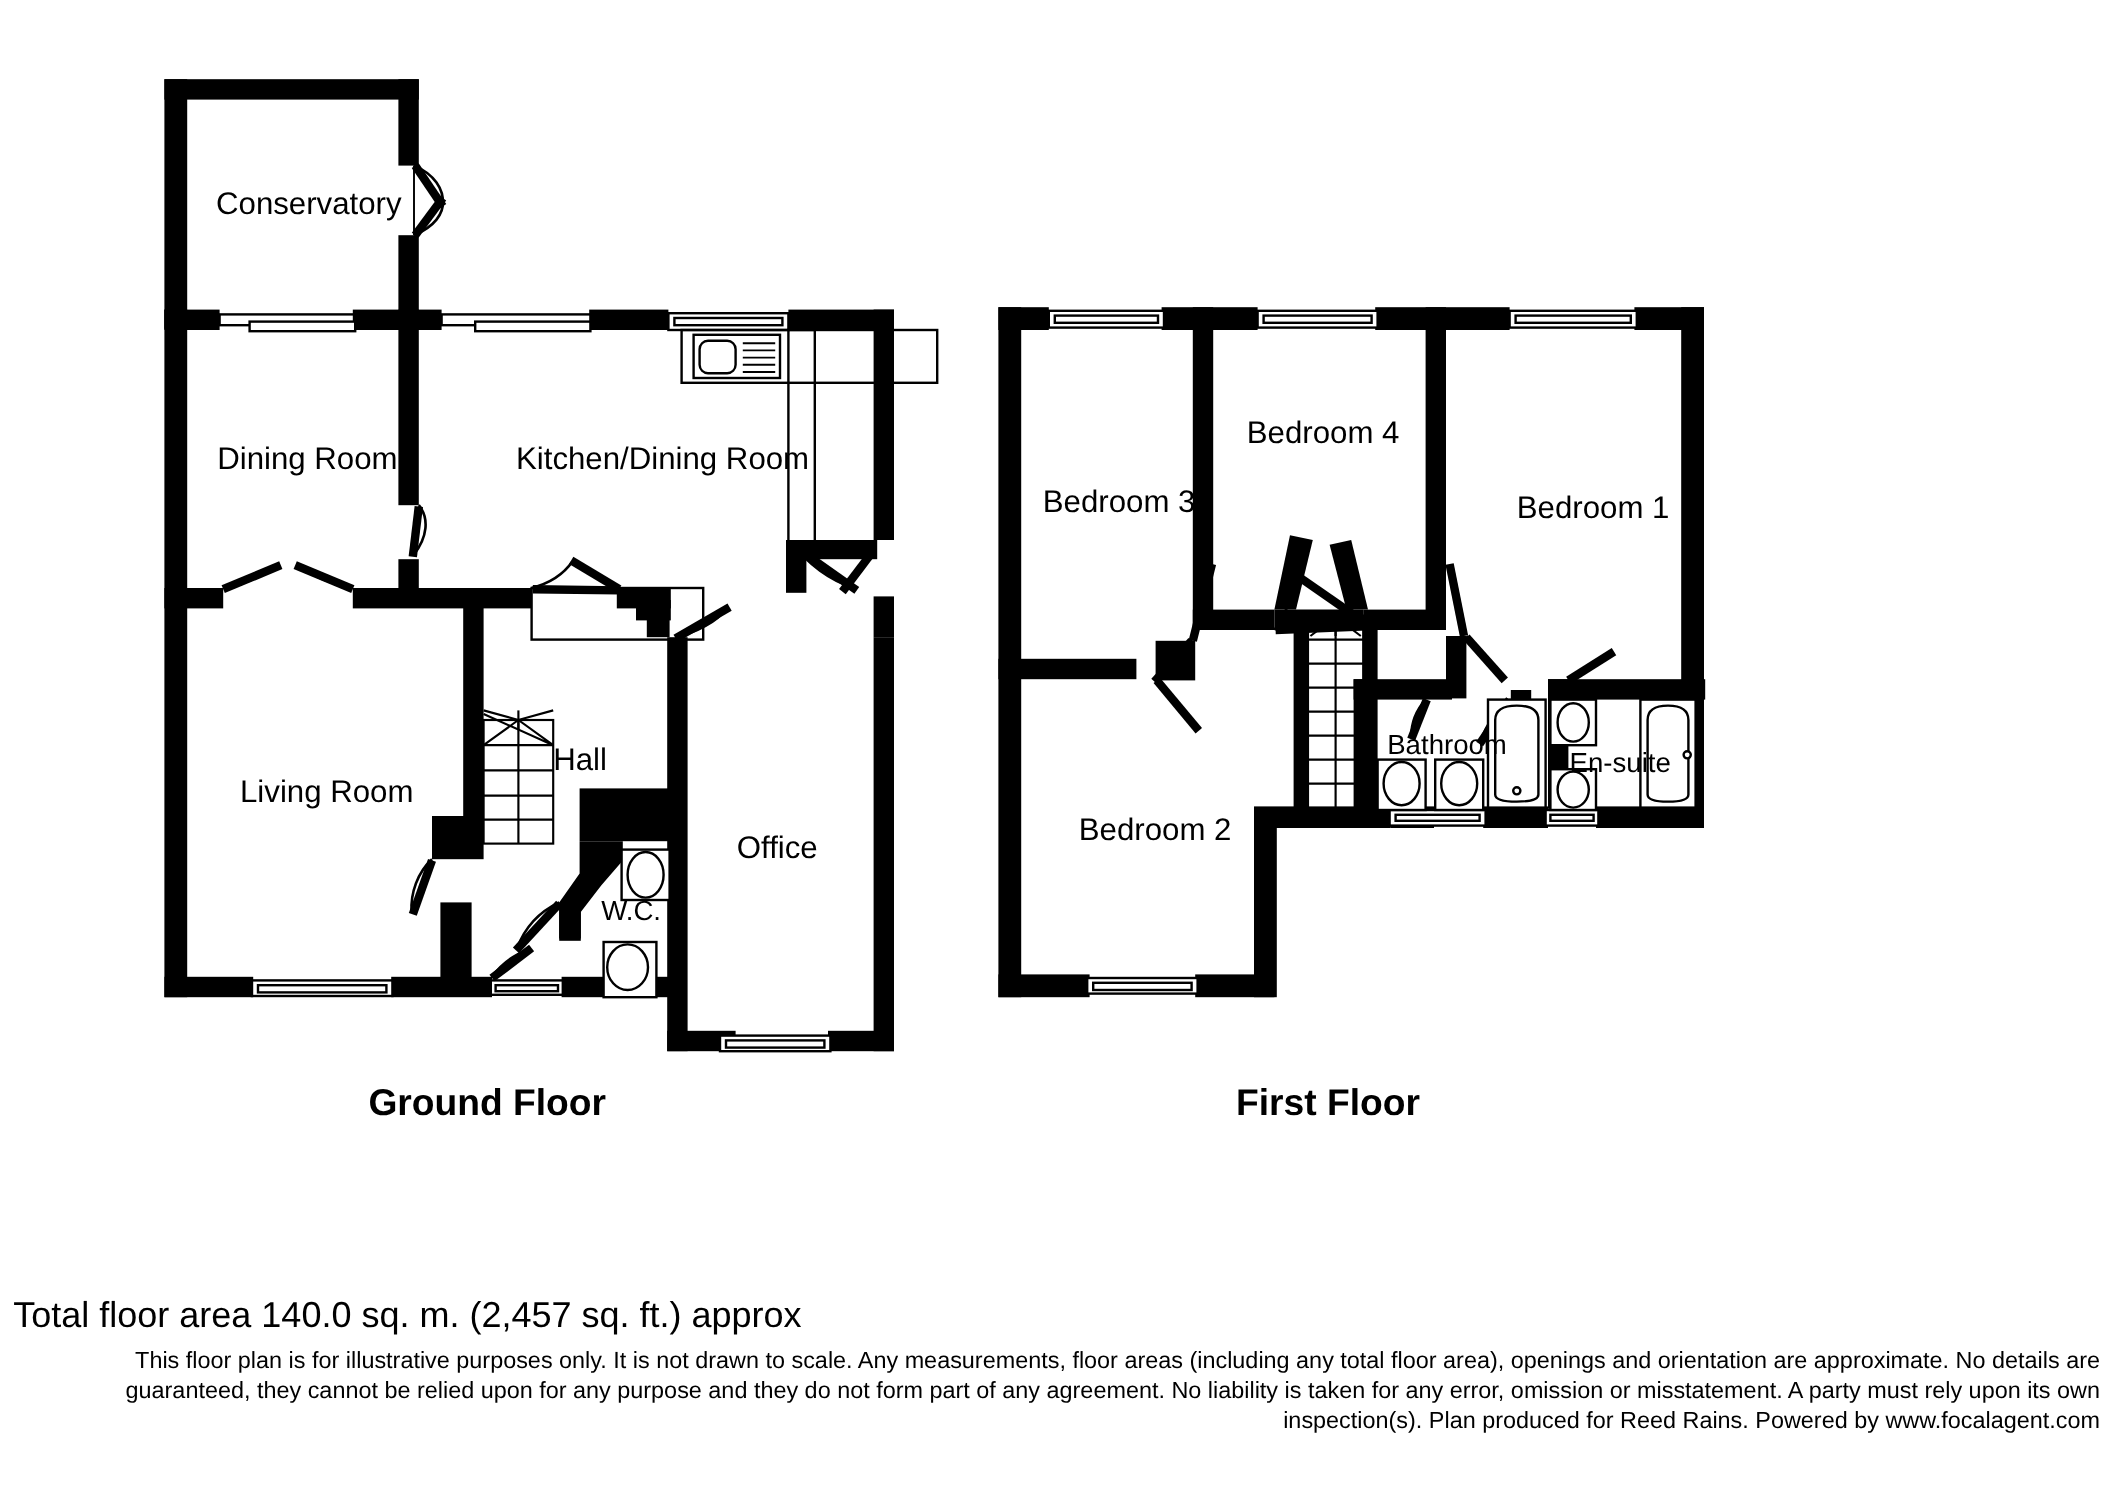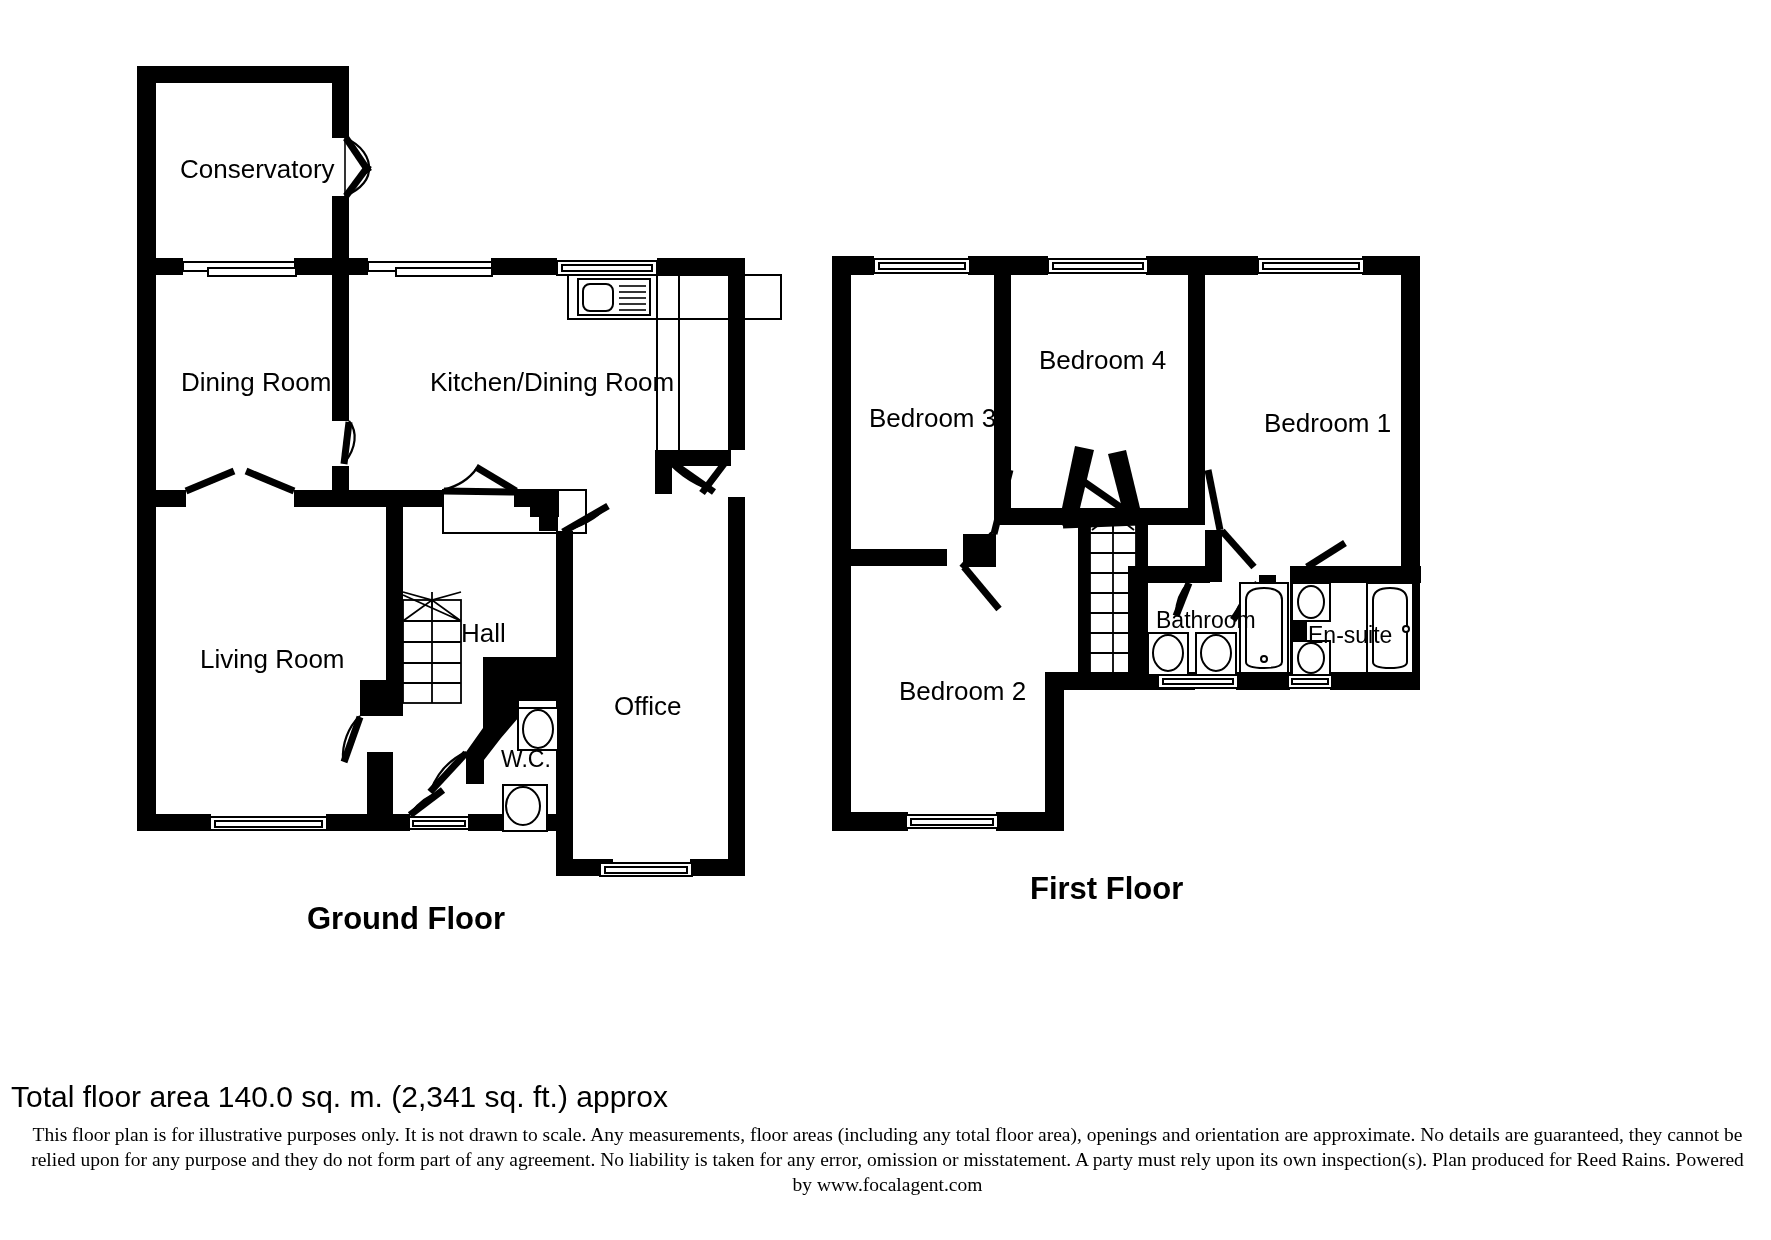--- a/index.html
+++ b/index.html
@@ -30,39 +30,39 @@
   }
   .floor-caption {
     position: absolute;
     font-weight: bold;
     font-size: 31px;
     letter-spacing: 0px;
     white-space: nowrap;
     font-family: "Liberation Sans", sans-serif;
   }
   #caption-ground { left: 307px; top: 901px; }
-  #caption-first  { left: 1030px; top: 871px; }
+  #caption-first  { left: 1030px; top: 901px; }
 
   #total-area {
     position: absolute;
     left: 11px;
     top: 1080px;
     font-size: 30px;
     white-space: nowrap;
     font-family: "Liberation Sans", sans-serif;
   }
   #disclaimer {
     position: absolute;
     left: 25px;
     top: 1122px;
     width: 1725px;
-    text-align: center;
+    text-align: right;
     font-size: 19.5px;
     line-height: 25px;
-    font-family: Liberation Serif, serif;
+    font-family: Liberation Sans, sans-serif;
   }
   .room-label {
     font-family: "Liberation Sans", sans-serif;
     font-size: 26px;
     fill: #000000;
   }
   .room-label-sm {
     font-family: "Liberation Sans", sans-serif;
     font-size: 23px;
     fill: #000000;
@@ -391,17 +391,17 @@
       <text class="room-label" x="899" y="700">Bedroom 2</text>
       <text class="room-label-sm" x="1156" y="628">Bathroom</text>
       <text class="room-label-sm" x="1308" y="643">En-suite</text>
     </g>
   </svg>
 
   <div class="floor-caption" id="caption-ground">Ground Floor</div>
 
   <div class="floor-caption" id="caption-first">First Floor</div>
 
-  <div id="total-area">Total floor area 140.0 sq. m. (2,341 sq. ft.) approx</div>
+  <div id="total-area">Total floor area 140.0 sq. m. (2,457 sq. ft.) approx</div>
 
   <div id="disclaimer">This floor plan is for illustrative purposes only. It is not drawn to scale. Any measurements, floor areas (including any total floor area), openings and orientation are approximate. No details are guaranteed, they cannot be relied upon for any purpose and they do not form part of any agreement. No liability is taken for any error, omission or misstatement. A party must rely upon its own inspection(s). Plan produced for Reed Rains. Powered by www.focalagent.com</div>
 
 </div>
 
 </body></html>

